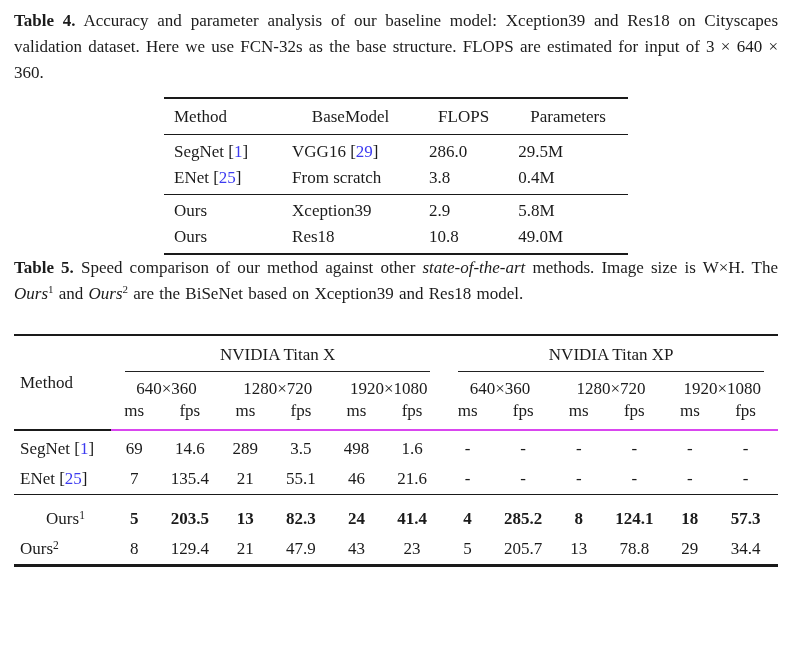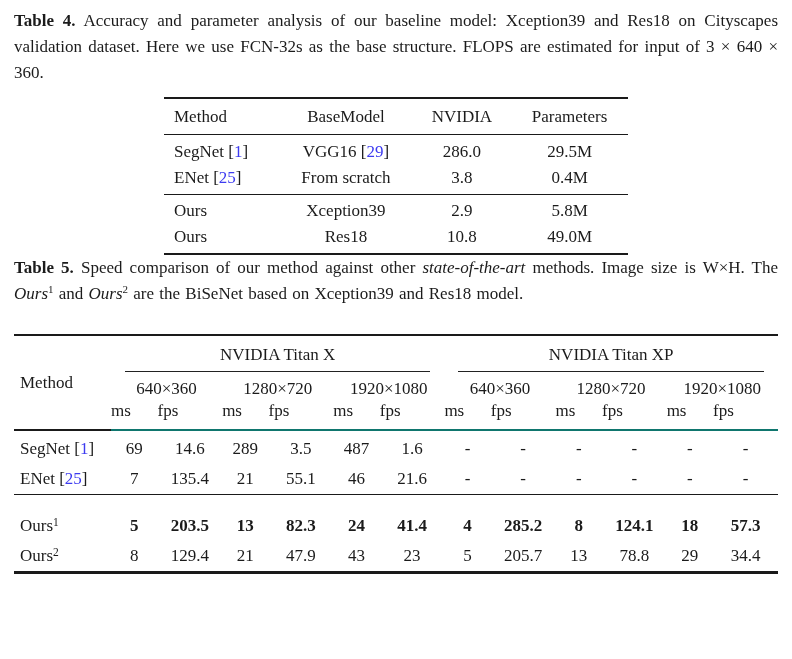--- a/index.html
+++ b/index.html
@@ -27,21 +27,21 @@
 
   
   .t4-wrap { margin-top: 11px; }
   table.t4 {
     width: 464px; margin: 0 auto;
     border-top: 2px solid #1a1a1a; border-bottom: 2px solid #1a1a1a;
   }
   .t4 th { font-weight: normal; padding: 8px 10px 7px 10px; }
   .t4 th.c-method { text-align: left; }
   .t4 th { border-bottom: 1.5px solid #1a1a1a; }
-  .t4 td { padding: 3px 10px; text-align: center; height: 29px; }
+  .t4 td { padding: 3px 10px; height: 29px; }
   .t4 td.c-method { text-align: left; }
   .t4 tr.group-start td { border-top: 1px solid #1a1a1a; padding-top: 6px; }
   .t4 tr.first-body td { padding-top: 7px; }
   .t4 tr.last-of-group td { padding-bottom: 6px; }
 
   
   .t5-wrap { margin-top: 27px; }
   table.t5 {
     width: 764px; table-layout: fixed;
     border-top: 2.5px solid #1a1a1a; border-bottom: 3px solid #1a1a1a;
@@ -53,43 +53,43 @@
   .t5 th.method-head {
     text-align: left; vertical-align: middle; padding-left: 6px;
     border-bottom: 2px solid #1a1a1a;
   }
   .t5 th.gpu { padding: 0; }
   .t5 .gpu-inner {
     margin: 0 14px; padding: 9px 0 6px 0;
     border-bottom: 1.3px solid #222222; text-align: center;
   }
   .t5 tr.res-row td { text-align: center; padding: 7px 0 1px 0; }
-  .t5 tr.unit-row td { text-align: left; padding: 1px 0 8px 0; border-bottom: 2px solid #0f766e; }
+  .t5 tr.unit-row td { text-align: center; padding: 1px 0 8px 0; border-bottom: 2px solid #d946ef; }
   .t5 td.val { text-align: center; }
   .t5 tbody td { padding: 5px 0; height: 30px; }
   .t5 td.m { text-align: left; padding-left: 6px; }
-  .t5 tr.group-start td { border-top: 1.5px solid #1a1a1a; padding-top: 21px; }
+  .t5 tr.group-start td { border-top: 1.5px solid #1a1a1a; padding-top: 14px; text-align: center; }
   .t5 tr.first-body td { padding-top: 8px; }
   .t5 tr.bold-vals td.val { font-weight: bold; }
 </style>
 </head>
 <body>
 
 <div class="page">
 
   <p class="caption"><span class="cap-label">Table 4.</span>
     <span>Accuracy and parameter analysis of our baseline model: Xception39 and Res18 on Cityscapes validation dataset. Here we use FCN-32s as the base structure. FLOPS are estimated for input of 3 × 640 × 360.</span></p>
 
   <div class="t4-wrap">
     <table class="t4">
       <thead>
         <tr>
           <th class="c-method">Method</th>
           <th>BaseModel</th>
-          <th>NVIDIA</th>
+          <th>FLOPS</th>
           <th>Parameters</th>
         </tr>
       </thead>
       <tbody>
         <tr class="first-body">
           <td class="c-method"><span>SegNet</span> <span class="citelink"><span>[</span><span class="cite">1</span><span>]</span></span></td>
           <td><span>VGG16</span> <span class="citelink"><span>[</span><span class="cite">29</span><span>]</span></span></td>
           <td>286.0</td>
           <td>29.5M</td>
         </tr>
@@ -168,21 +168,21 @@
           <td>fps</td>
         </tr>
       </thead>
       <tbody>
         <tr class="first-body">
           <td class="m"><span>SegNet</span> <span class="citelink"><span>[</span><span class="cite">1</span><span>]</span></span></td>
           <td class="val">69</td>
           <td class="val">14.6</td>
           <td class="val">289</td>
           <td class="val">3.5</td>
-          <td class="val">487</td>
+          <td class="val">498</td>
           <td class="val">1.6</td>
           <td class="val">-</td>
           <td class="val">-</td>
           <td class="val">-</td>
           <td class="val">-</td>
           <td class="val">-</td>
           <td class="val">-</td>
         </tr>
         <tr>
           <td class="m"><span>ENet</span> <span class="citelink"><span>[</span><span class="cite">25</span><span>]</span></span></td>

